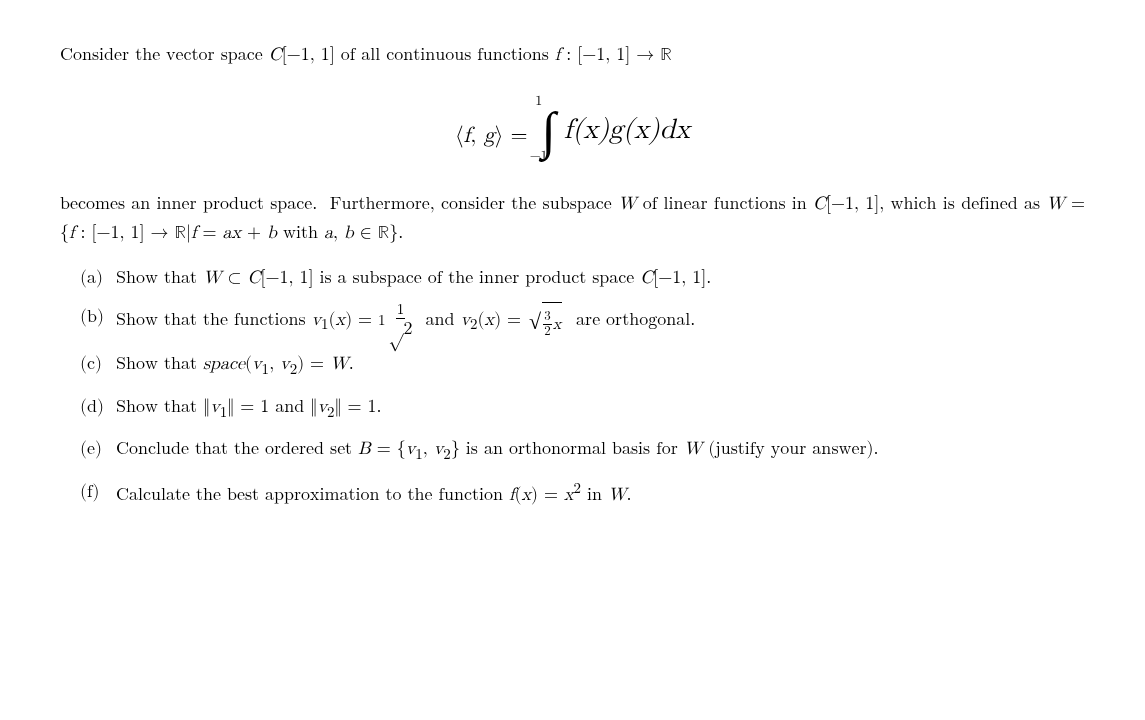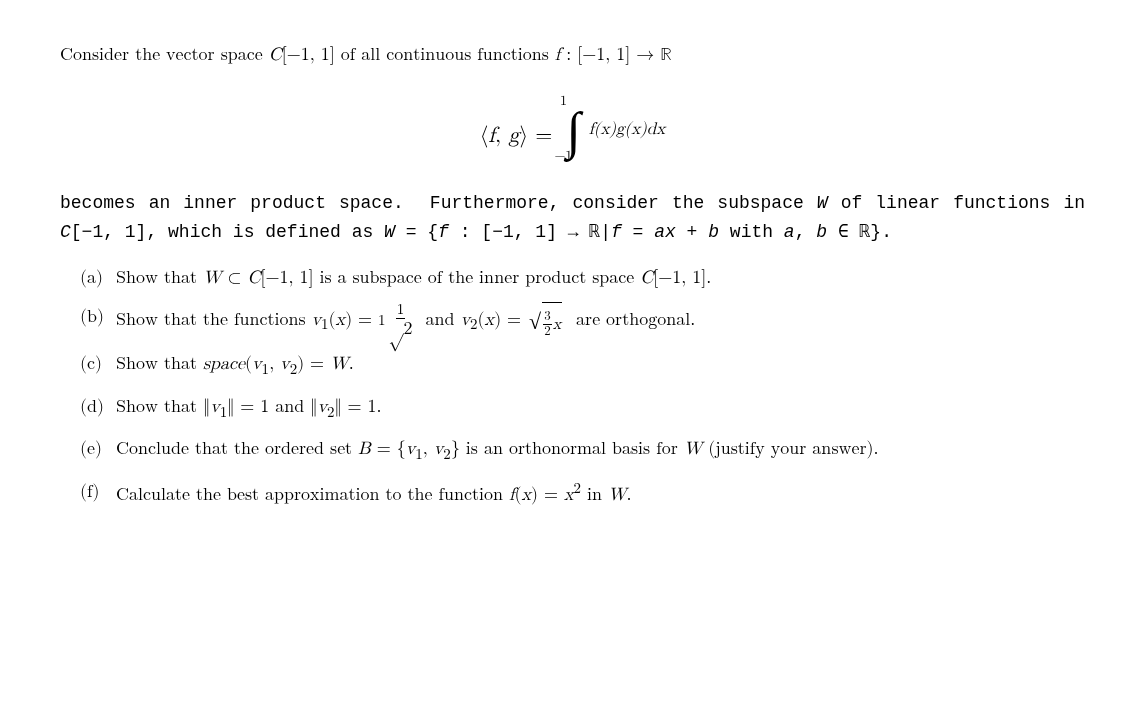--- a/index.html
+++ b/index.html
@@ -38,28 +38,27 @@
     .inner-prod {
       font-size: 22px;
       margin-top: 13px;
     }
     .integral-wrapper {
       display: inline-flex;
       align-items: center;
       position: relative;
     }
     .integrand {
-      font-size: 17px;
+      font-size: 28px;
       font-style: italic;
       margin-left: 4px;
     }
     .body-text {
       text-align: justify;
       margin-bottom: 16px;
-      font-family: Liberation Mono, monospace;
     }
     .problems-list {
       margin-left: 20px;
     }
     .problem-item {
       margin-bottom: 10px;
       display: flex;
       align-items: flex-start;
       gap: 8px;
     }

